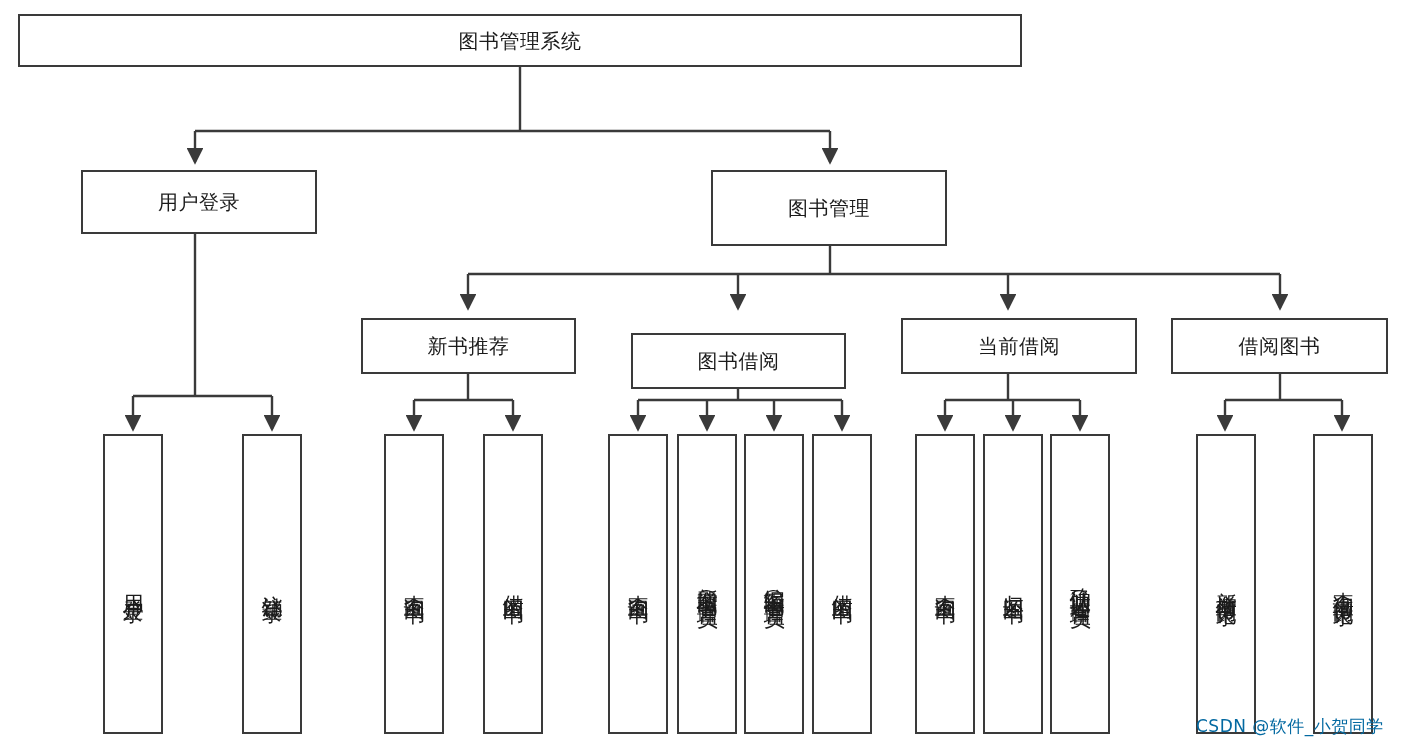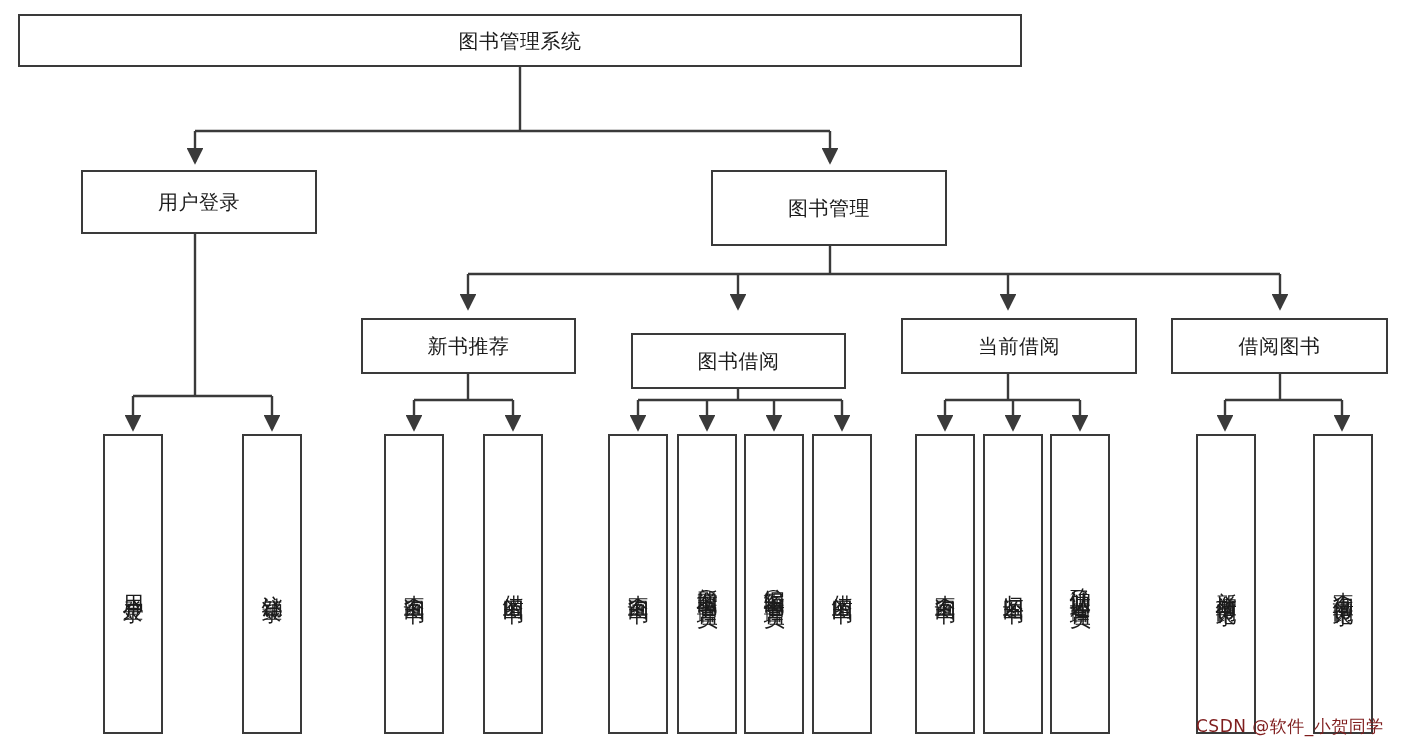--- a/index.html
+++ b/index.html
@@ -47,21 +47,21 @@
     letter-spacing: 3px;
     padding: 4px 0;
   }
   .node.vert .vtext {
     writing-mode: vertical-rl;
     text-orientation: upright;
     display: block;
   }
   .watermark {
     position: absolute;
-    color: #7f1d1d;
+    color: #0369a1;
     font-size: 17px;
     white-space: nowrap;
     letter-spacing: 0.5px;
   }
 </style>
 </head>
 <body>
 
 <div id="canvas">
 

